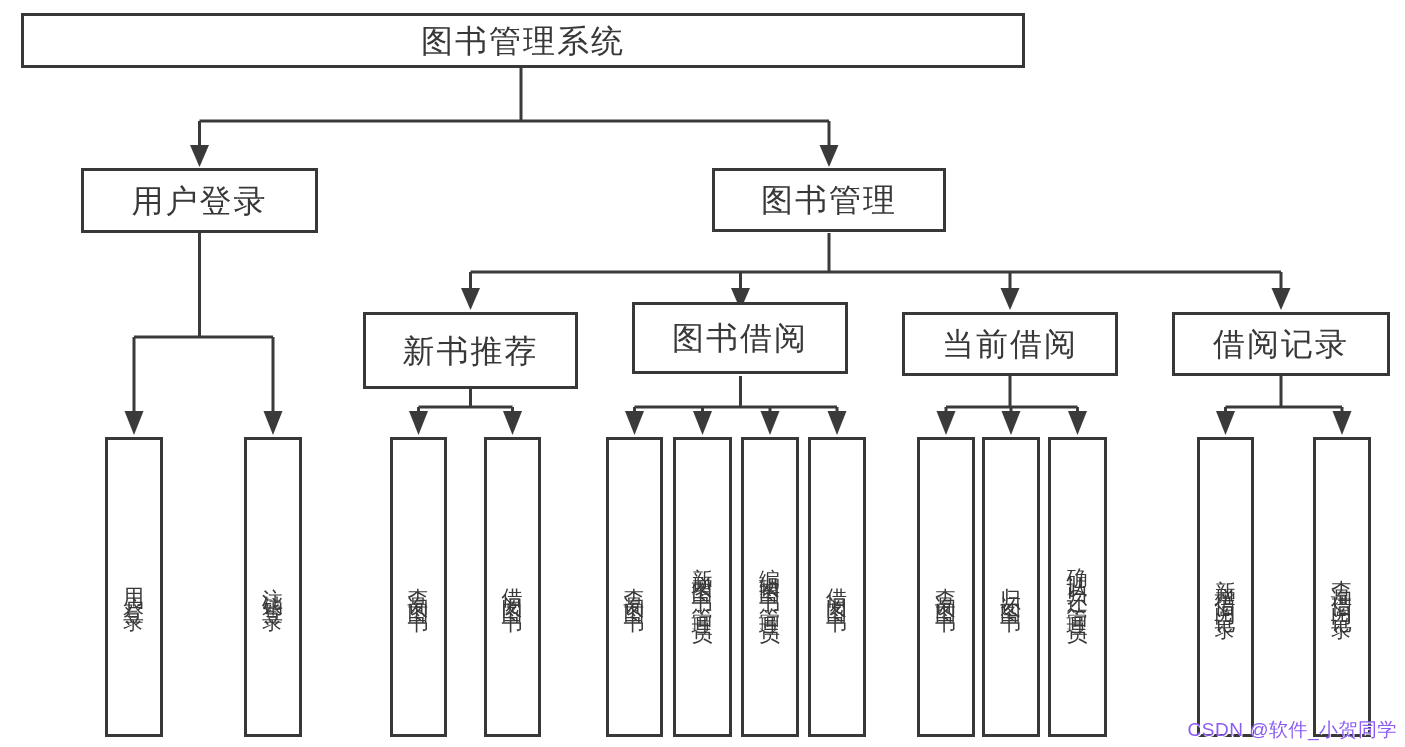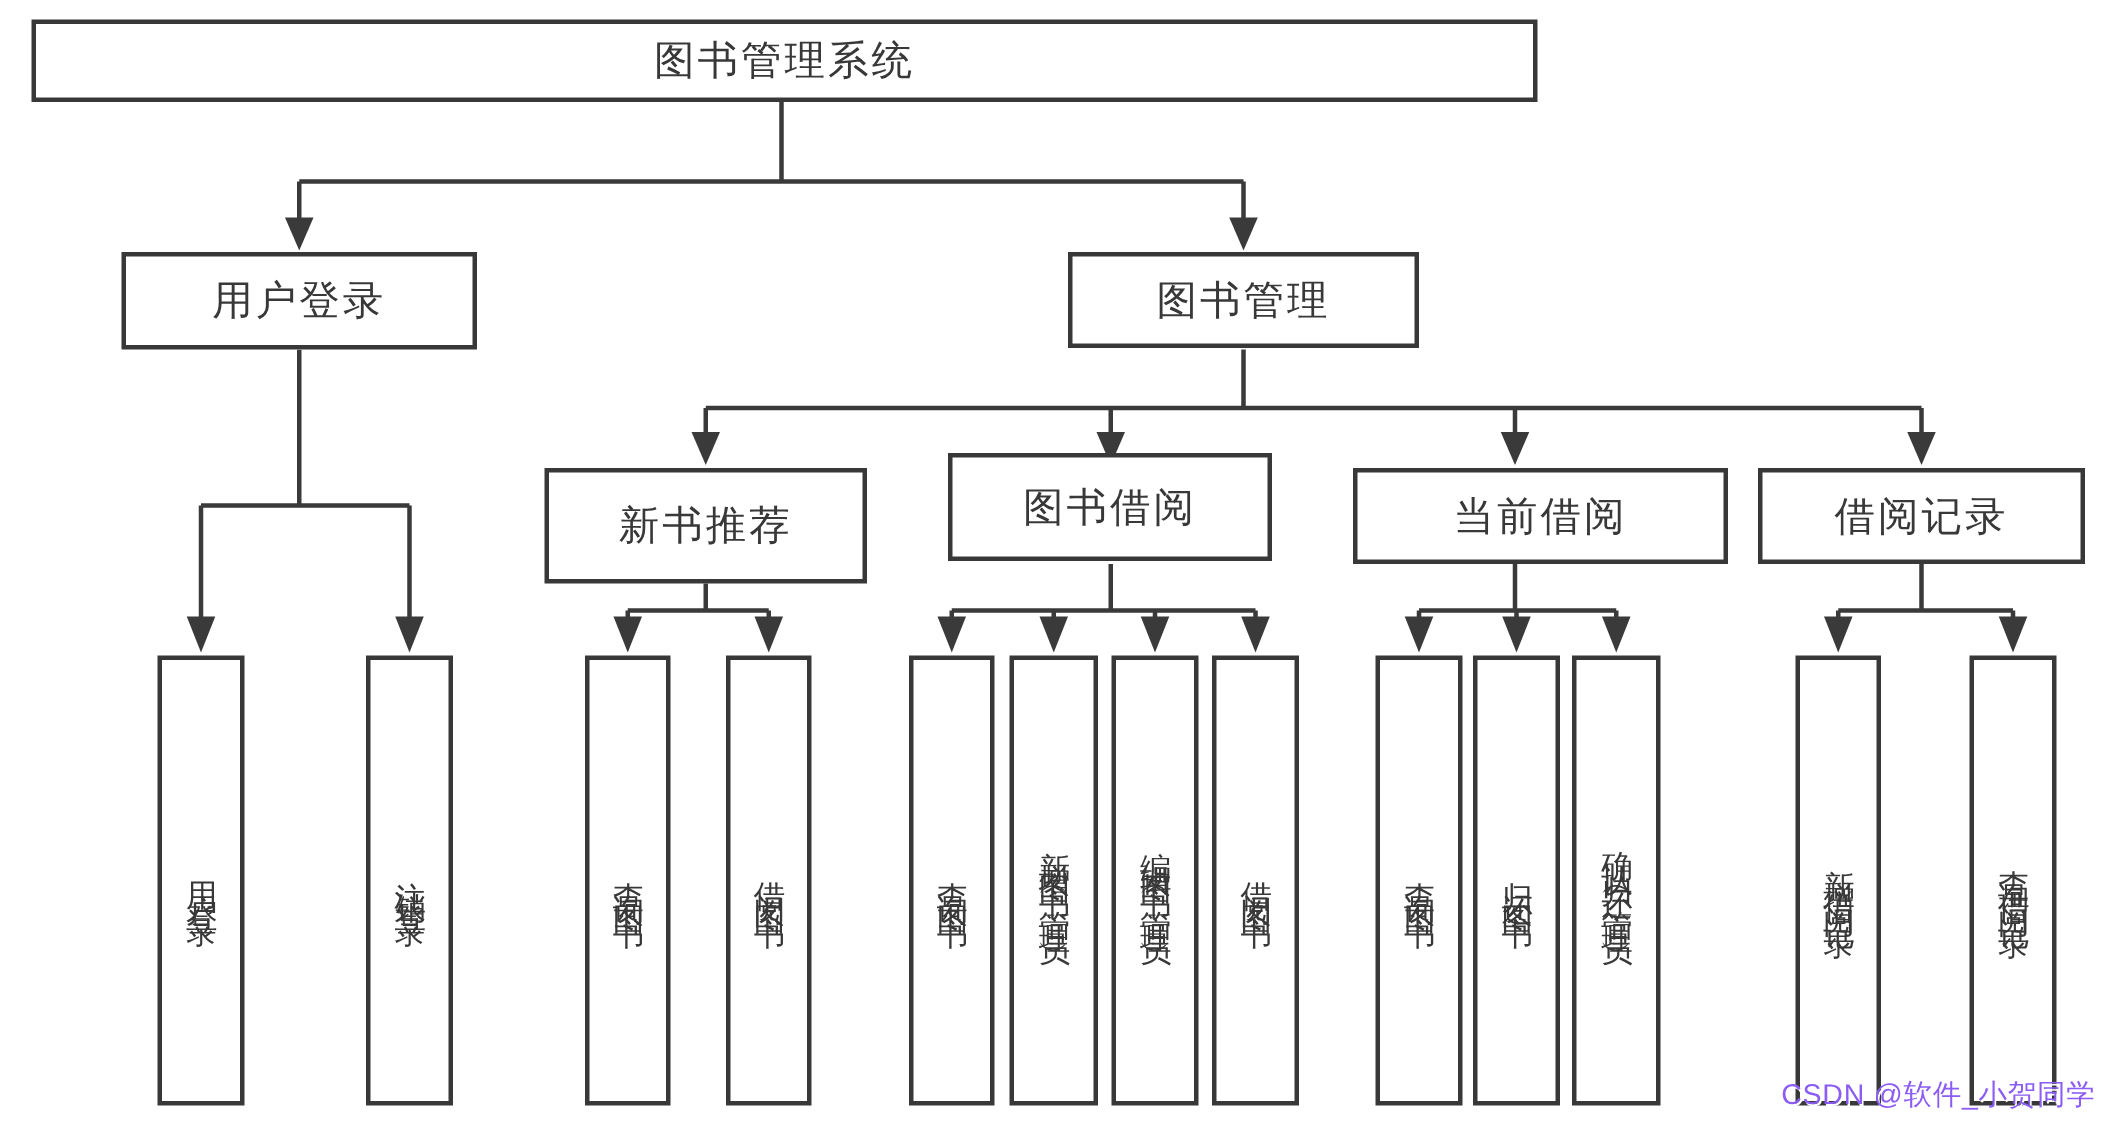--- a/index.html
+++ b/index.html
@@ -21,21 +21,21 @@
     box-sizing: border-box;
     border: 3px solid #383838;
     background: #ffffff;
     color: #383838;
     display: flex;
     align-items: center;
     justify-content: center;
     text-align: center;
   }
   .box.h {
-    font-size: 27px;
+    font-size: 32px;
     letter-spacing: 2px;
     line-height: 1;
     white-space: nowrap;
   }
   .box.v {
     writing-mode: vertical-rl;
     text-orientation: mixed;
     font-size: 21px;
     letter-spacing: 8px;
     line-height: 1;
@@ -90,21 +90,21 @@
     </g>
   </svg>
 
   <div class="box h" style="left:21px; top:13px; width:1004px; height:55px">图书管理系统</div>
 
   <div class="box h" style="left:81px; top:168px; width:237px; height:65px">用户登录</div>
   <div class="box h" style="left:712px; top:168px; width:234px; height:64px">图书管理</div>
 
   <div class="box h" style="left:363px; top:312px; width:215px; height:77px">新书推荐</div>
   <div class="box h" style="left:632px; top:302px; width:216px; height:72px">图书借阅</div>
-  <div class="box h" style="left:902px; top:312px; width:250px; height:64px">当前借阅</div>
+  <div class="box h" style="left:902px; top:312px; width:216px; height:64px">当前借阅</div>
   <div class="box h" style="left:1172px; top:312px; width:218px; height:64px">借阅记录</div>
 
   <div class="box v" style="left:105px; top:437px; width:58px; height:300px">用户登录</div>
   <div class="box v" style="left:244px; top:437px; width:58px; height:300px">注销登录</div>
 
   <div class="box v" style="left:390px; top:437px; width:57px; height:300px">查询图书</div>
   <div class="box v" style="left:484px; top:437px; width:57px; height:300px">借阅图书</div>
 
   <div class="box v" style="left:606px; top:437px; width:57px; height:300px">查询图书</div>
   <div class="box v" style="left:673px; top:437px; width:59px; height:300px">新增图书（管理员）</div>

